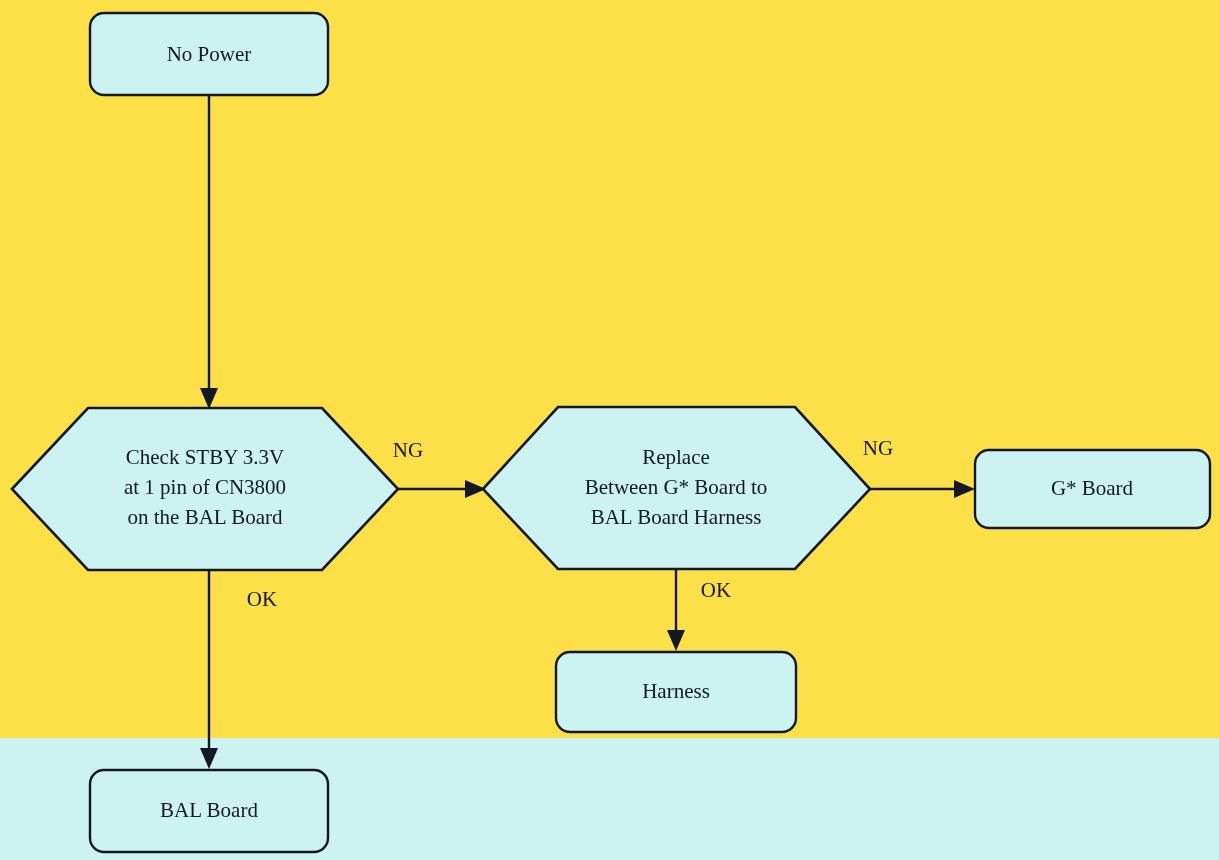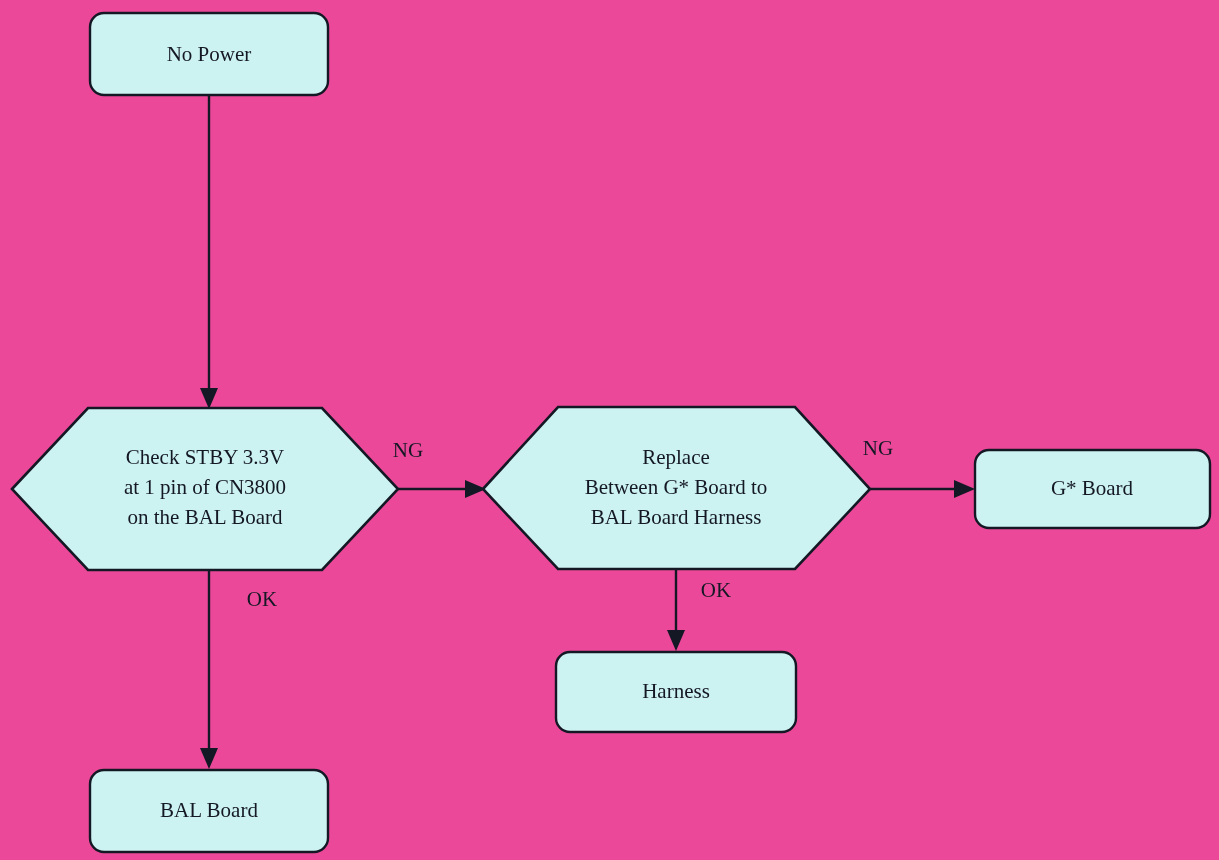--- a/index.html
+++ b/index.html
@@ -10,22 +10,22 @@
   }
   body {
     width: 1219px;
     height: 860px;
     overflow: hidden;
     font-family: "Liberation Serif", "DejaVu Serif", serif;
   }
   #flow-root {
     position: relative;
     width: 1219px;
-    height: 860px;
-    background: #ec4899;
+    height: 738px;
+    background: #fde047;
     text-align: right;
   }
   svg#flow-svg {
     position: absolute;
     top: 0;
     left: 0;
     width: 1219px;
     height: 860px;
     display: block;
   }

